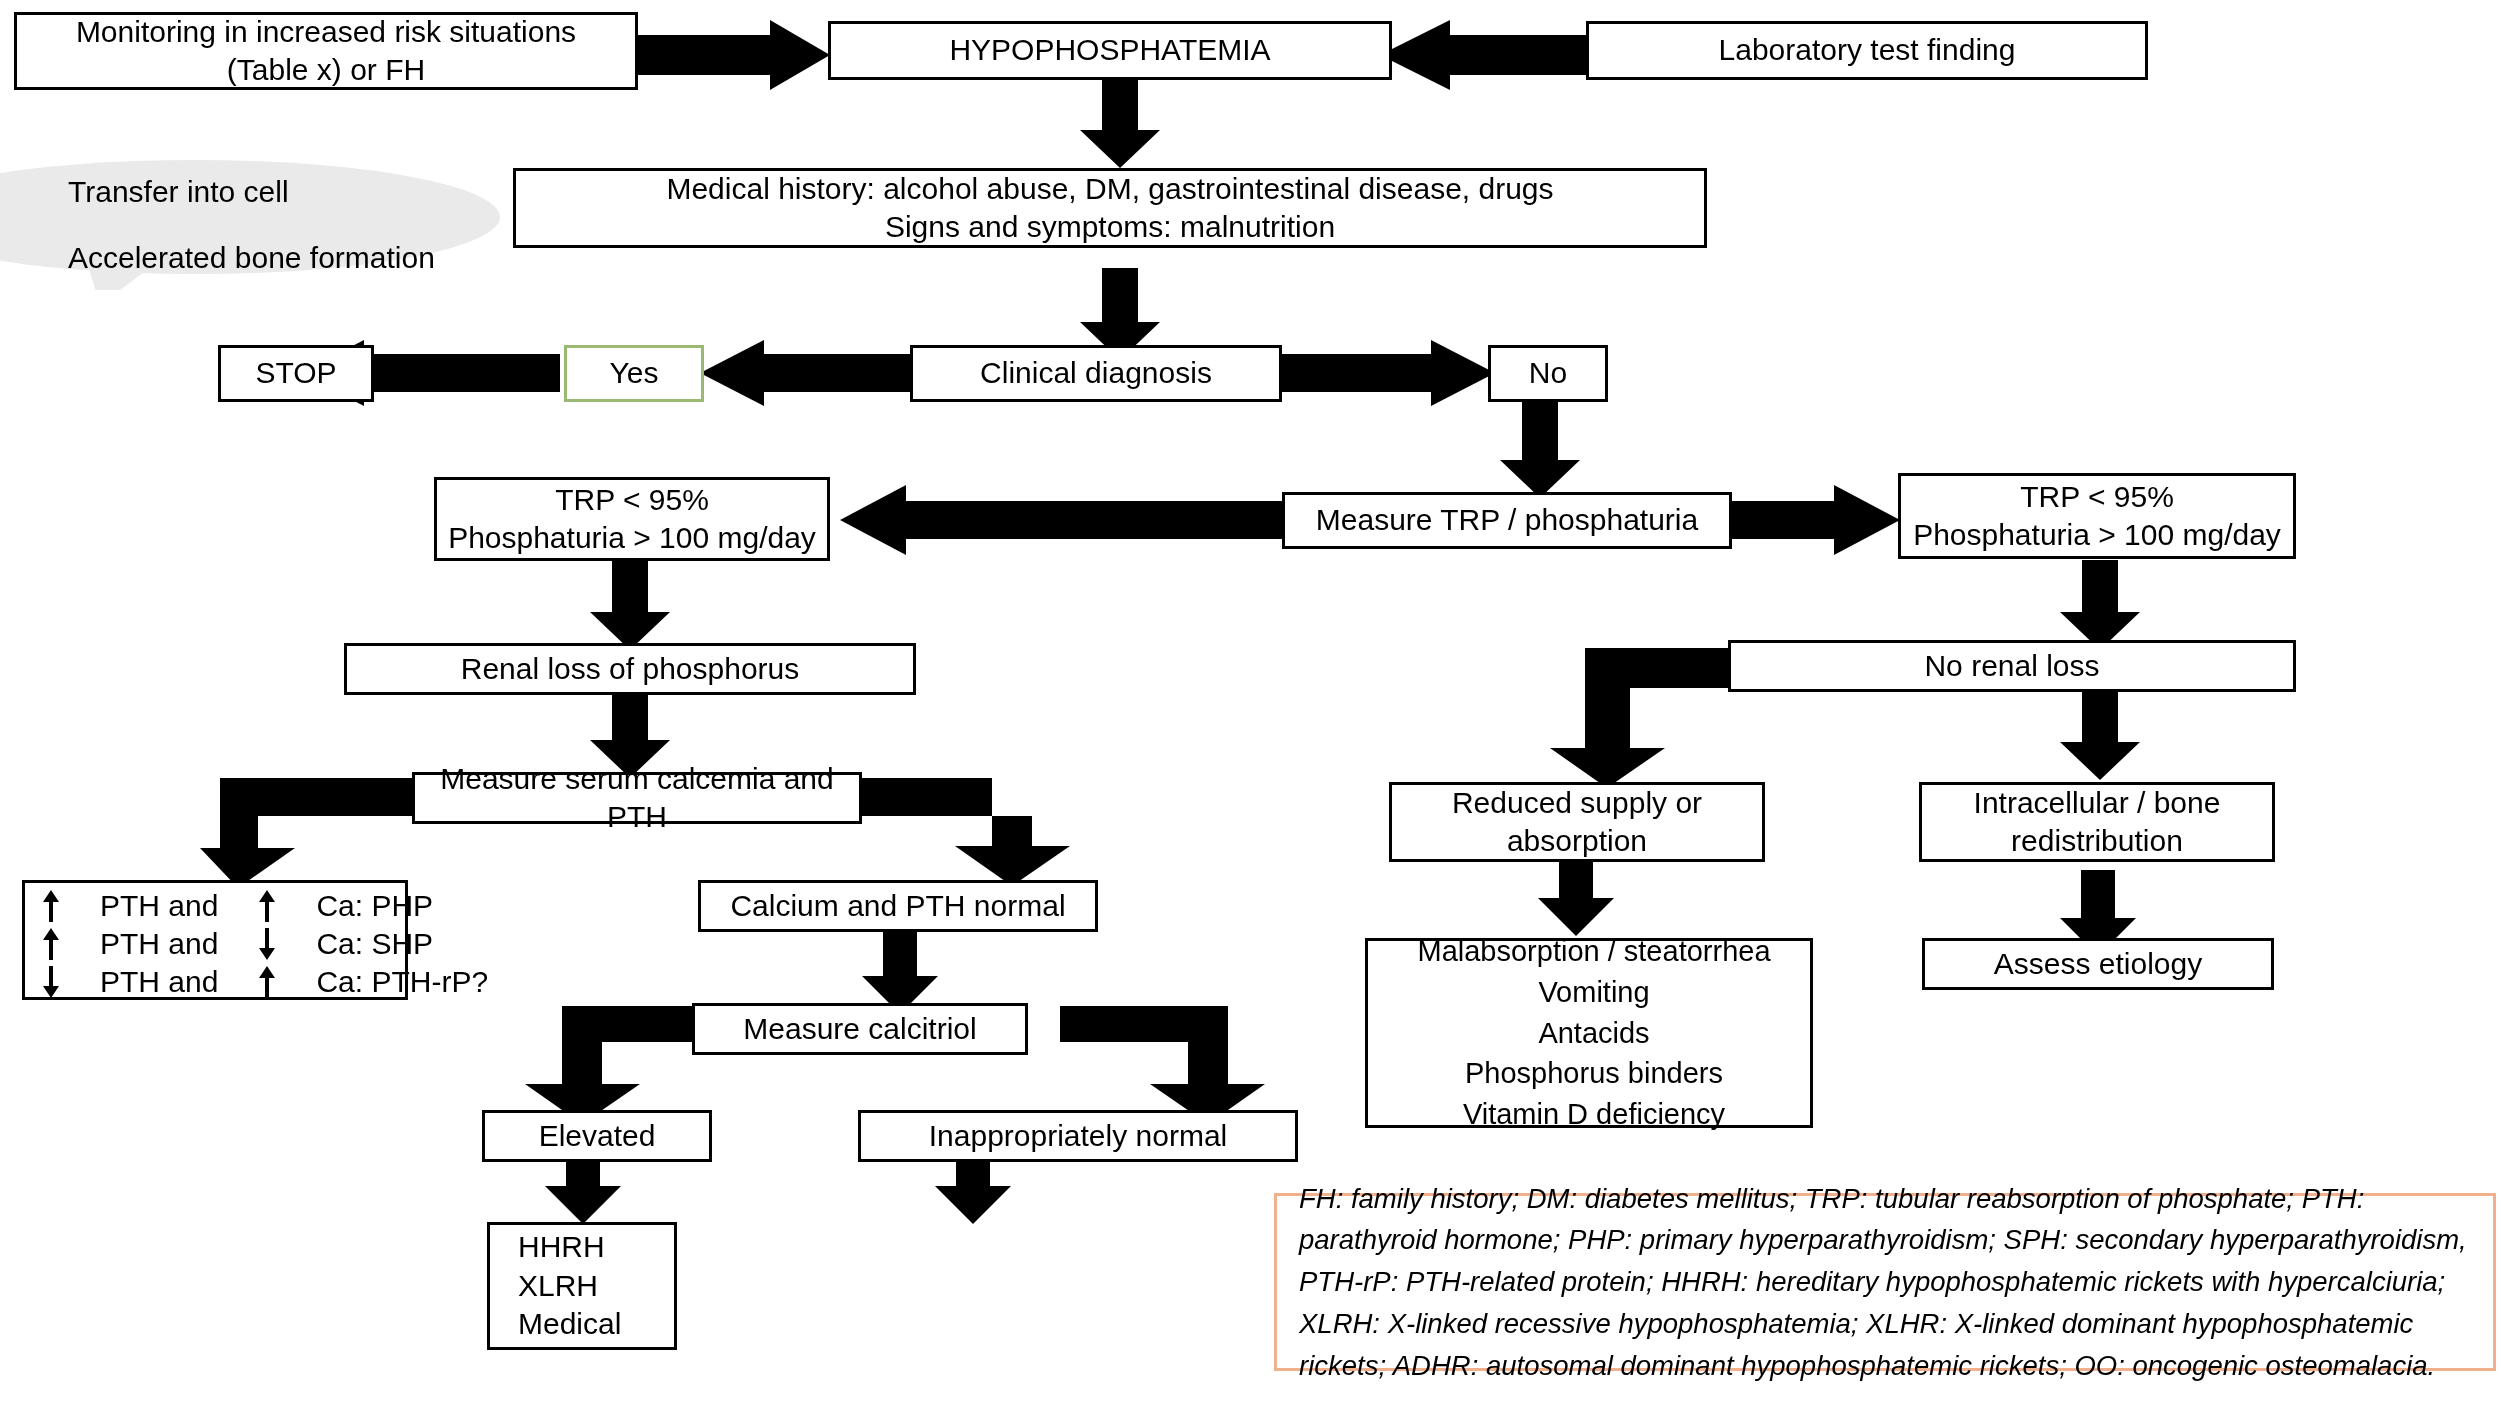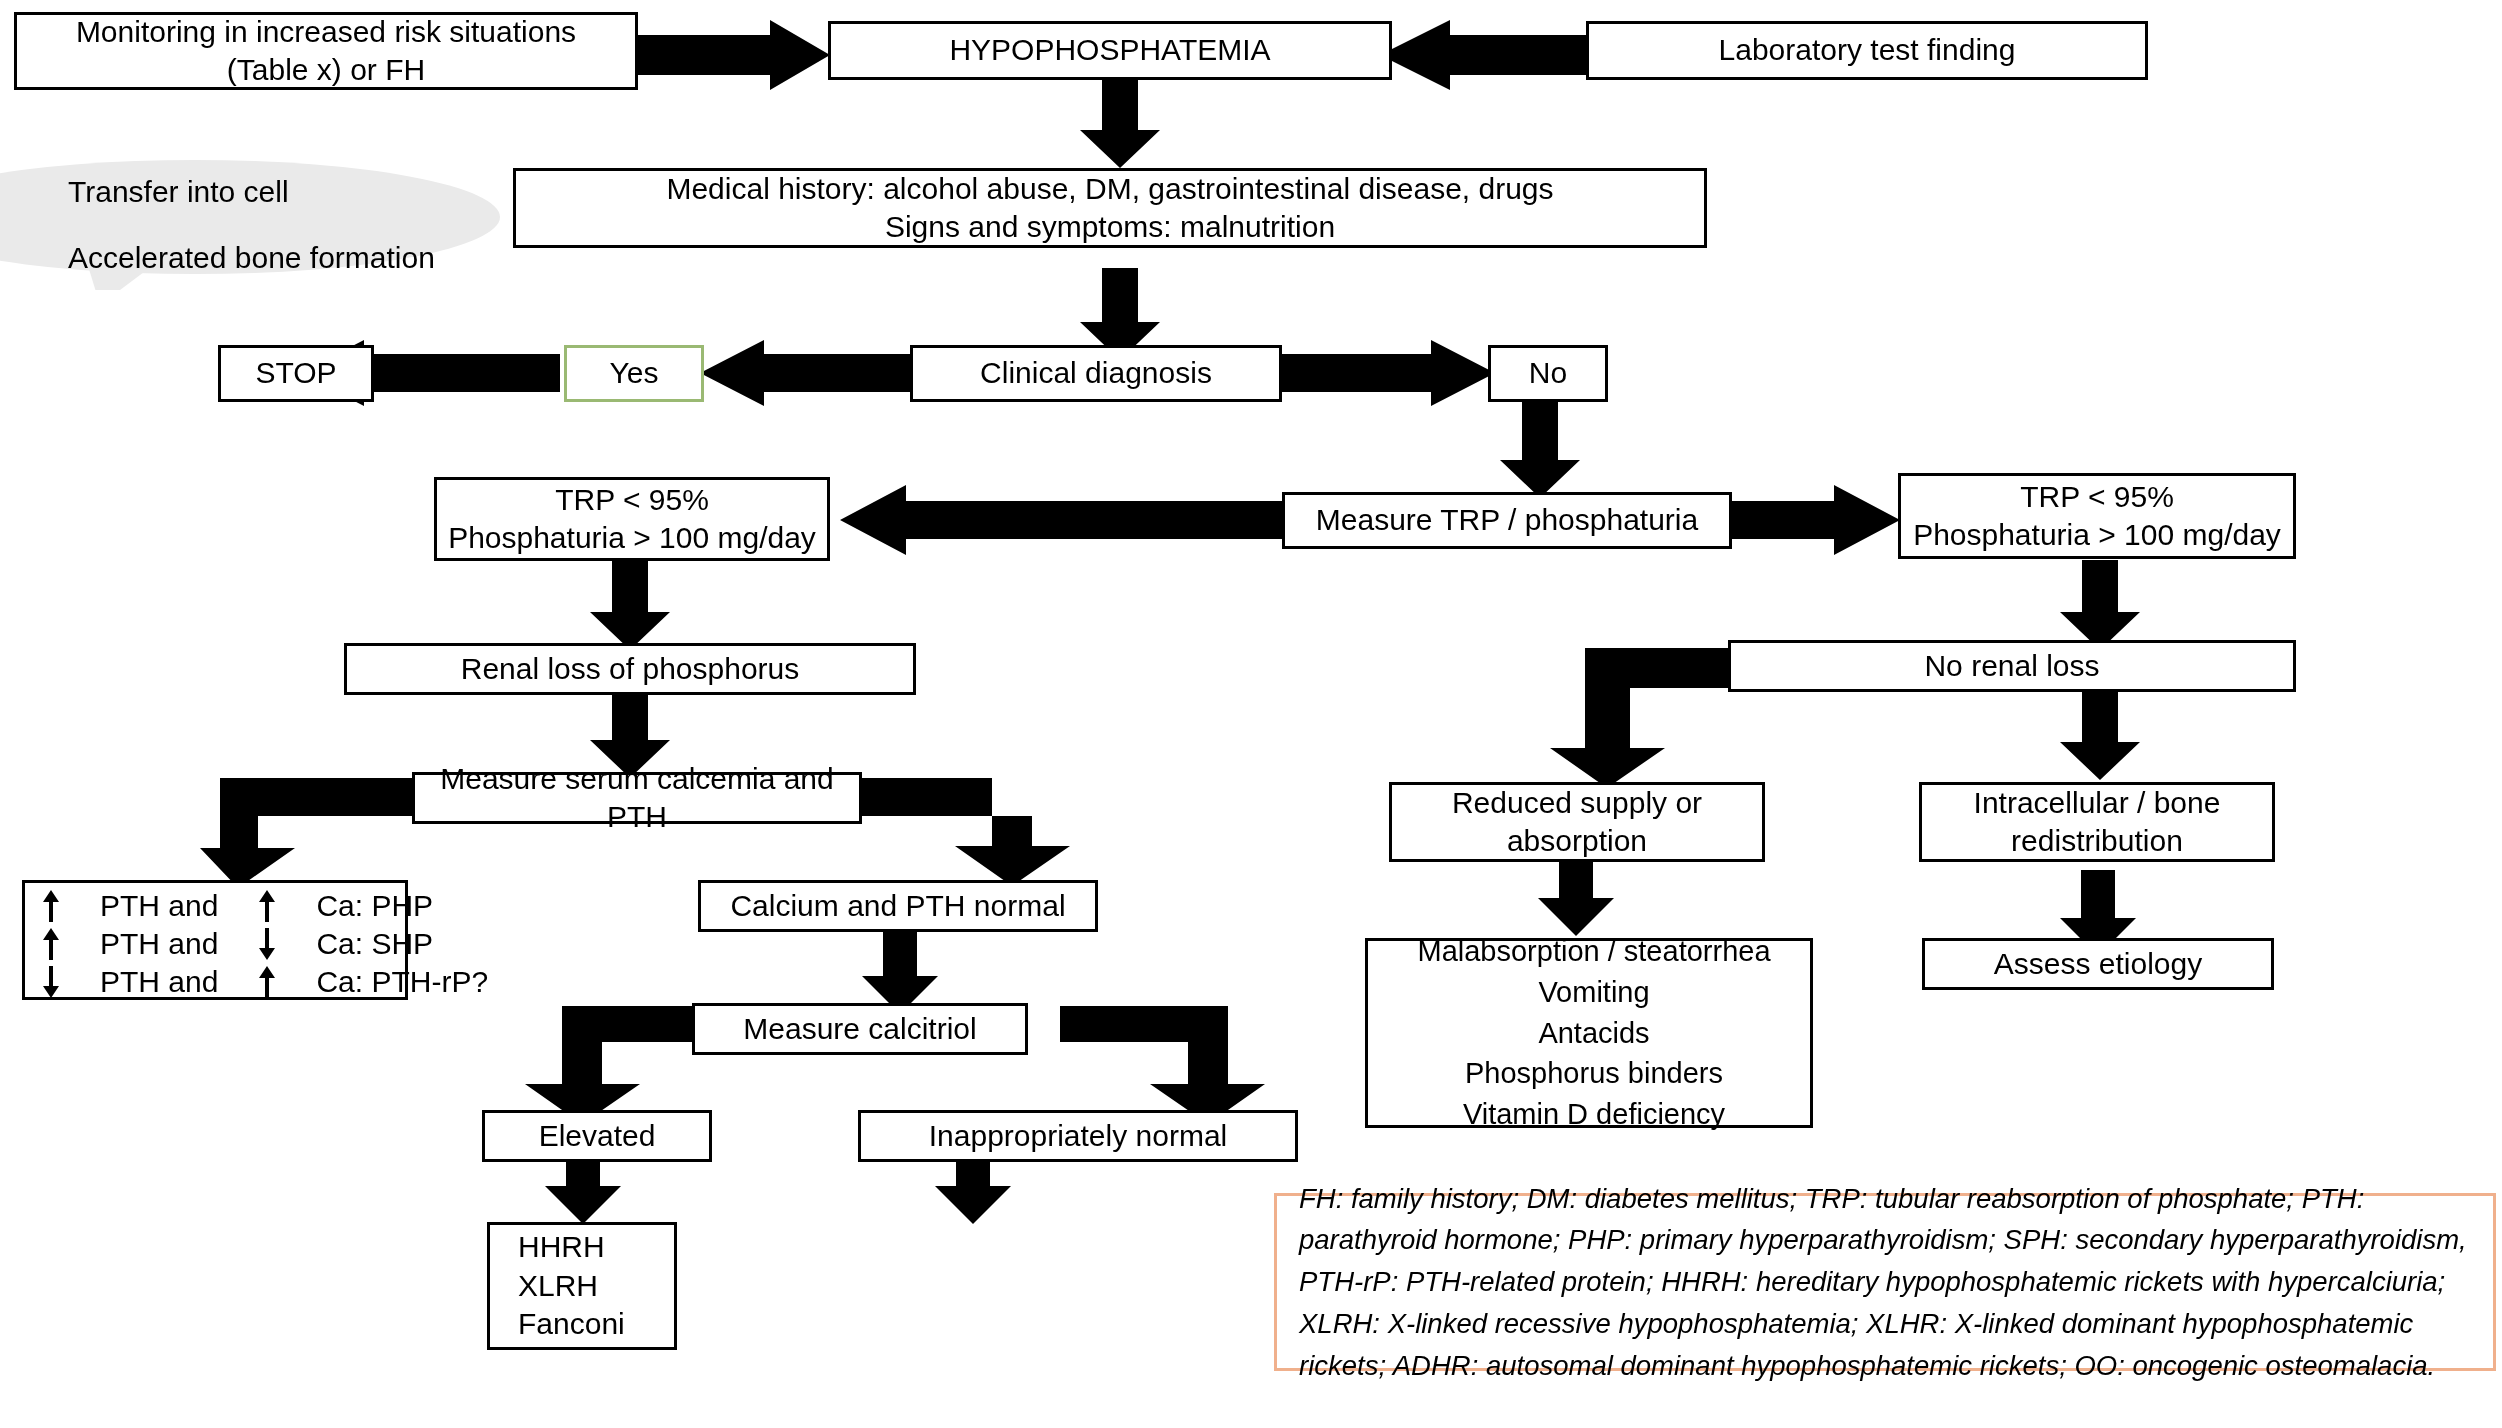--- a/index.html
+++ b/index.html
@@ -406,21 +406,21 @@
   </div>
 
   <div class="node" style="left:858px; top:1110px; width:440px; height:52px;">
     <span>Inappropriately normal</span>
   </div>
 
   <div class="node left-align" style="left:487px; top:1222px; width:190px; height:128px; padding-left:28px;">
     <span class="ml">
       <span>HHRH</span><br>
       <span>XLRH</span><br>
-      <span>Fanconi</span>
+      <span>Medical</span>
     </span>
   </div>
 
 
   <div class="node legend-box" style="left:1274px; top:1193px; width:1222px; height:178px;">
     <span class="ml">
       <span>FH: family history; DM: diabetes mellitus; TRP: tubular reabsorption of phosphate; PTH:</span><br>
       <span>parathyroid hormone; PHP: primary hyperparathyroidism; SPH: secondary hyperparathyroidism,</span><br>
       <span> PTH-rP: PTH-related protein; HHRH: hereditary hypophosphatemic rickets with hypercalciuria;</span><br>
       <span>XLRH: X-linked recessive hypophosphatemia; XLHR: X-linked dominant hypophosphatemic</span><br>

